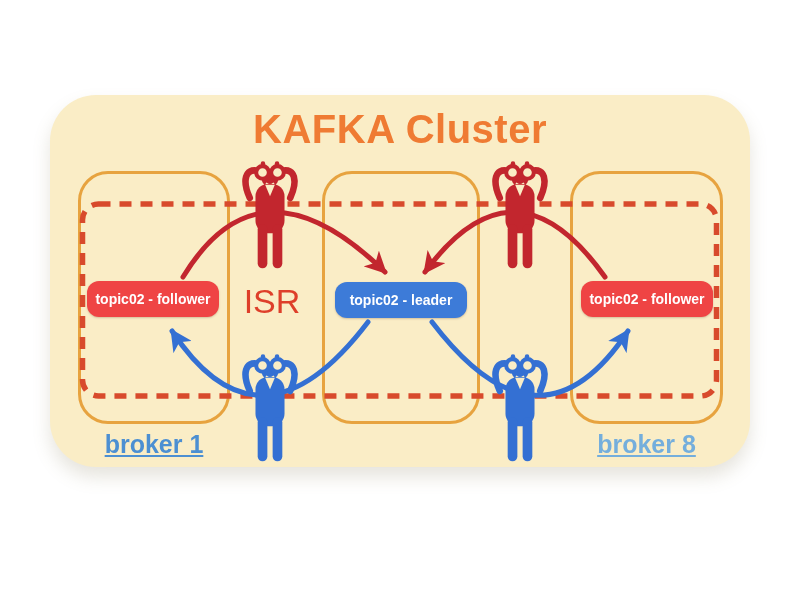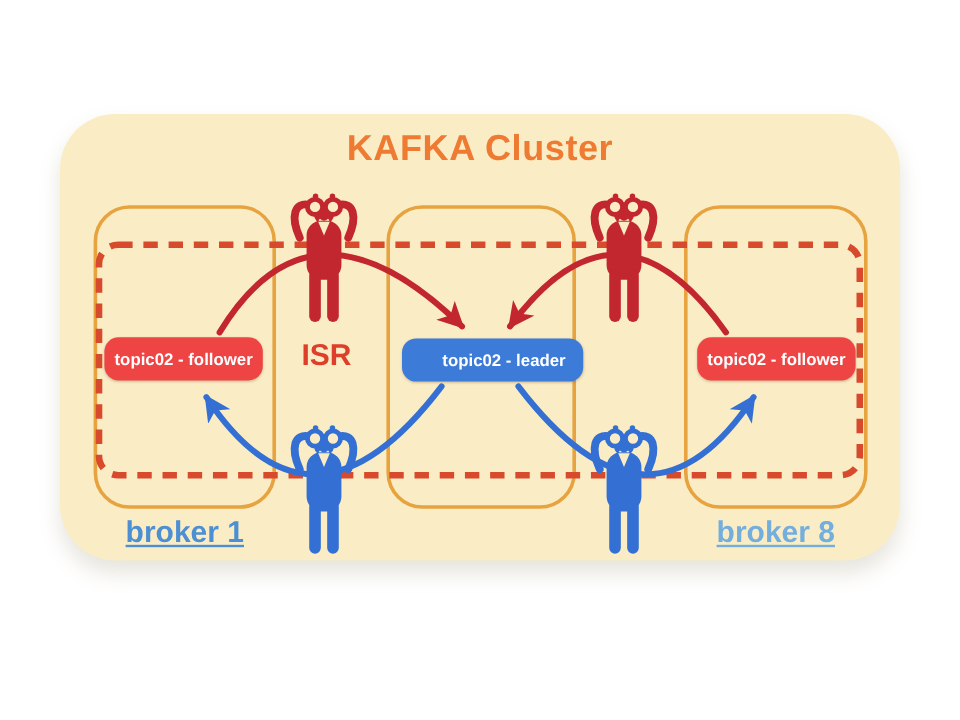--- a/index.html
+++ b/index.html
@@ -10,21 +10,21 @@
   }
   .stage{position:absolute;inset:0;width:800px;height:600px;}
 
   .cluster{
     position:absolute;left:50px;top:95px;width:700px;height:372px;
     background:#FAEDC6;border-radius:46px;
     box-shadow:0 10px 18px rgba(130,118,84,0.20);
   }
   .cluster-title{
     position:absolute;left:0;right:0;top:107px;
-    text-align:center;font-size:30px;font-weight:bold;color:#EF7B33;
+    text-align:center;font-size:40px;font-weight:bold;color:#EF7B33;
     letter-spacing:0.5px;
   }
 
   .broker-box{
     position:absolute;top:171px;height:253px;
     border:3px solid #E7A33F;border-radius:30px;
     box-sizing:border-box;background:transparent;
   }
   .broker-1{left:78px;width:152px;}
   .broker-2{left:322px;width:158px;}
@@ -41,28 +41,28 @@
   svg.overlay{position:absolute;left:0;top:0;pointer-events:none;}
 
   .badge{
     position:absolute;top:281px;height:36px;width:132px;
     border-radius:12px;color:#ffffff;
     font-size:14px;font-weight:bold;text-align:center;line-height:36px;
     box-shadow:0 1px 2px rgba(100,60,30,0.25);
     white-space:nowrap;
   }
   .badge-red{background:#ef4444;}
-  .badge-blue{background:#3D7BD8;top:282px;padding-left:19px;}
+  .badge-blue{background:#3D7BD8;top:282px;}
   .badge-f1{left:87px;}
   .badge-leader{left:335px;}
   .badge-f3{left:581px;}
 
   .isr-label{
     position:absolute;left:240px;top:282px;width:64px;
-    text-align:center;font-size:25px;font-weight:bold;color:#DE3F2A;
+    text-align:center;font-size:34px;font-weight:normal;color:#DE3F2A;
   }
 </style>
 </head>
 <body>
 
 <div class="stage">
 
   <div class="cluster"></div>
 
   <div class="cluster-title">KAFKA Cluster</div>

